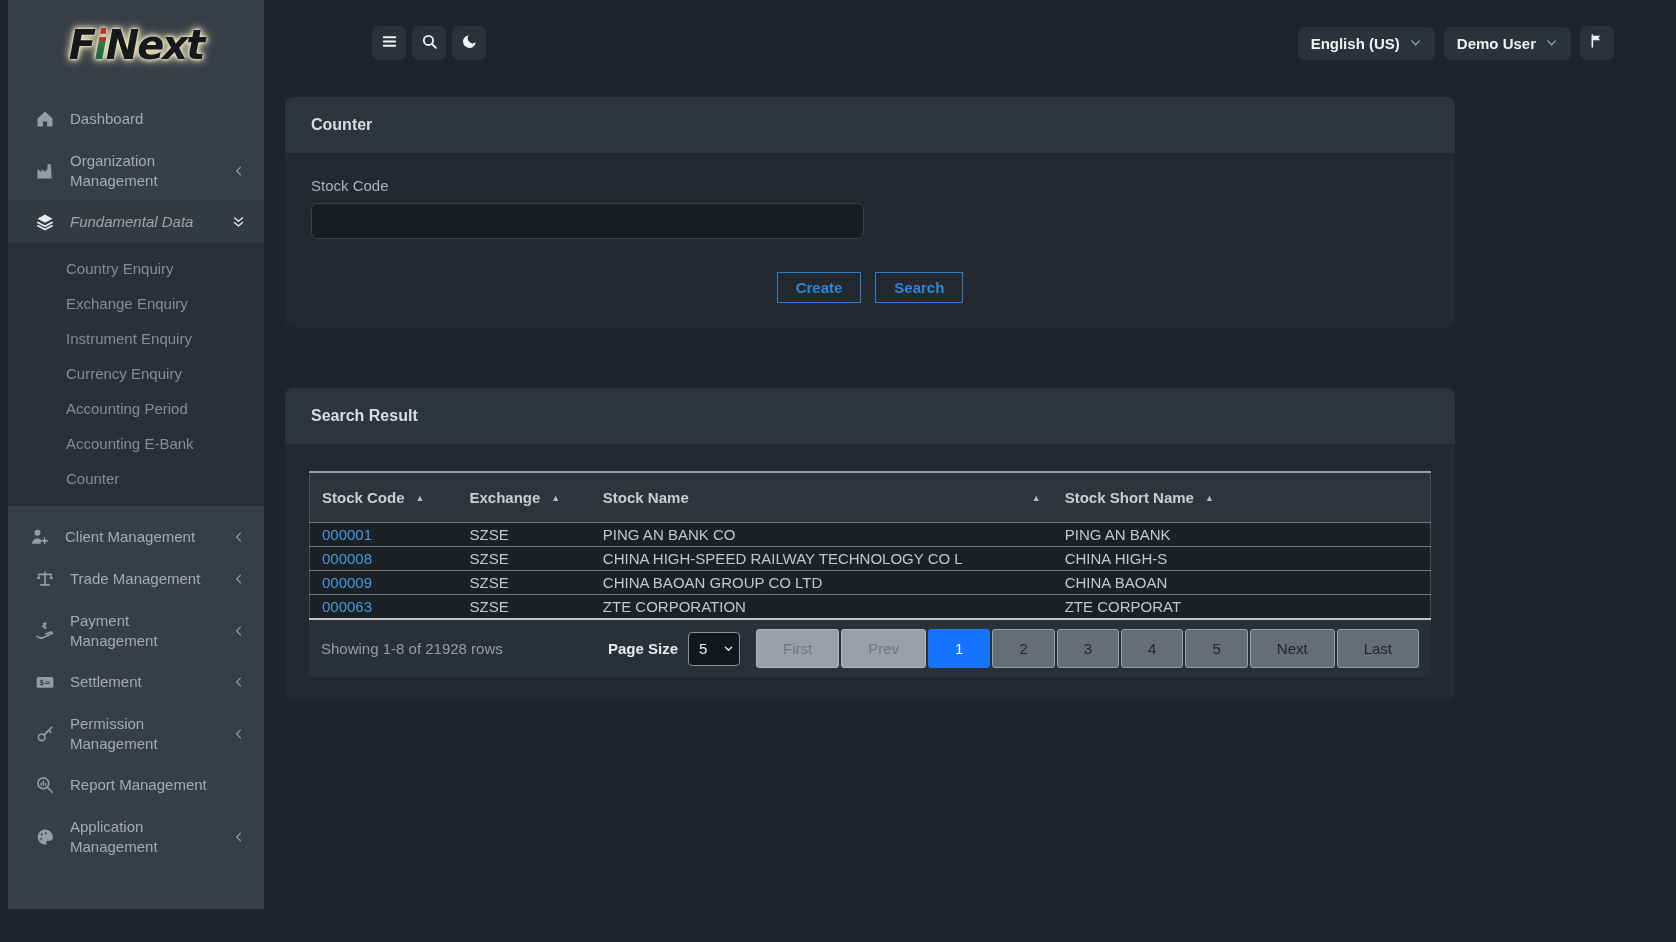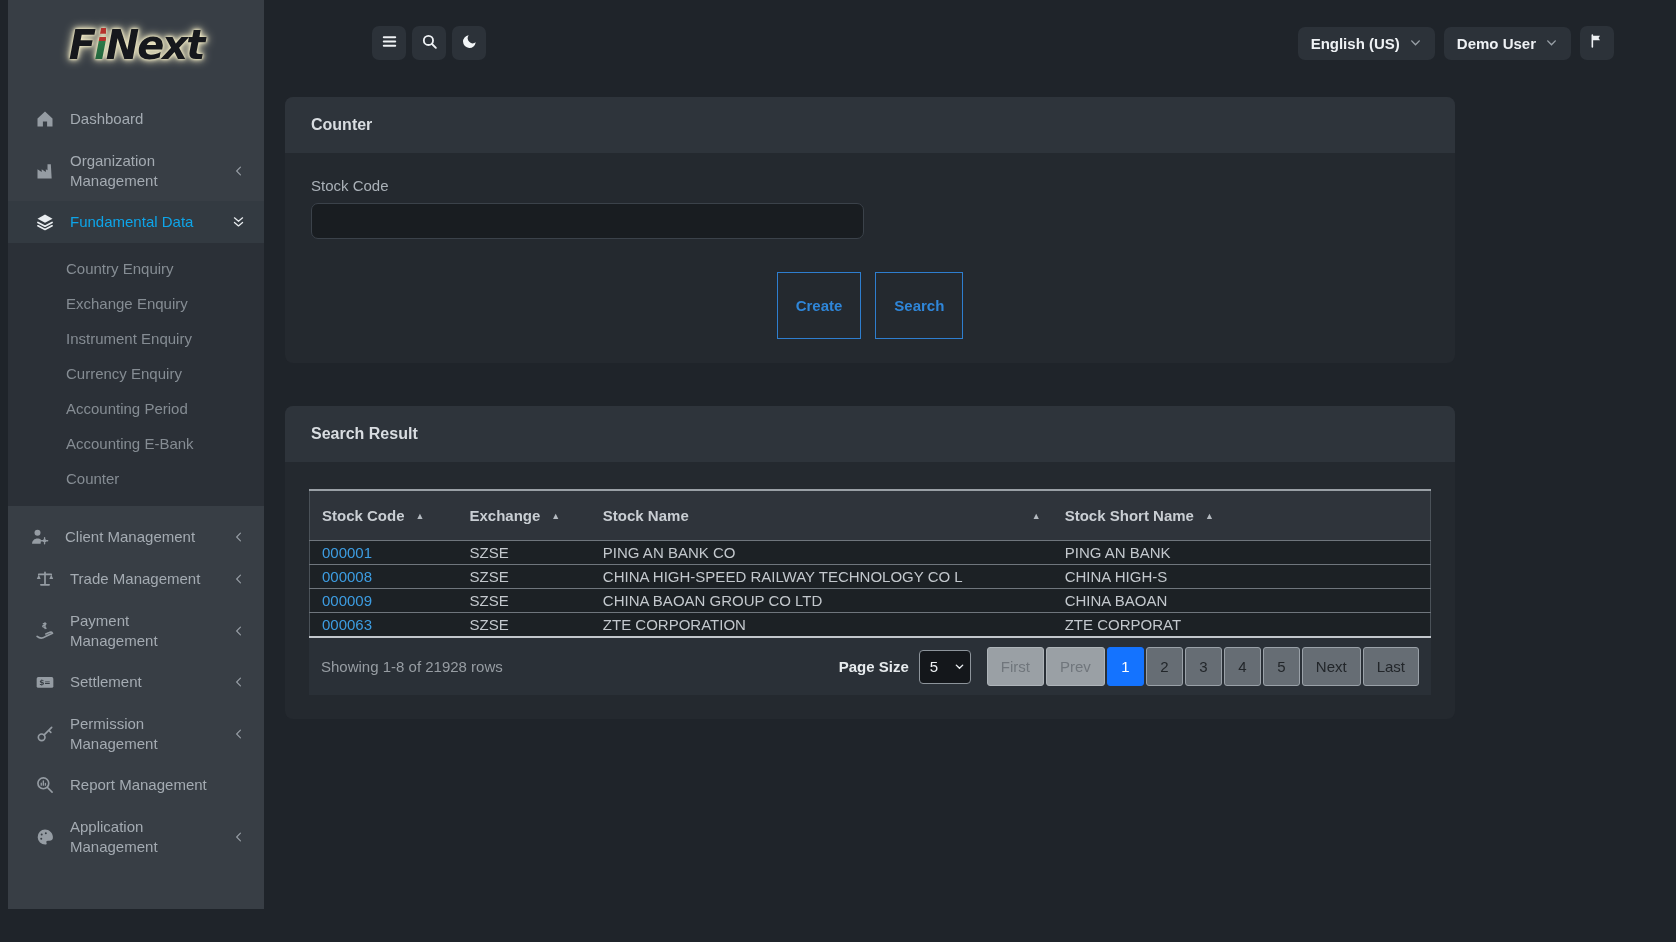--- a/index.html
+++ b/index.html
@@ -10,67 +10,67 @@
   .logo-wrap { height:90px; display:flex; align-items:center; justify-content:center; }
   .logo { font-family:"DejaVu Sans", sans-serif; font-size:40px; font-weight:bold; font-style:italic; letter-spacing:-2px; color:#16181c;
           filter: drop-shadow(0 0 1px #efe9c4) drop-shadow(0 0 2px #efe9c4) drop-shadow(0 0 4px rgba(239,233,196,.85)); }
   .logo-i { background:linear-gradient(180deg,#b5322c 0%,#b5322c 42%,#2e7a49 42%,#1e5c37 100%);
             -webkit-background-clip:text; background-clip:text; color:transparent; }
   .nav { padding-top:8px; }
   .nav-item { display:flex; align-items:center; gap:15px; padding:11px 18px 11px 27px; color:#a4abb2; font-size:15px; cursor:pointer; }
   .nav-item .ni-icon { width:20px; height:20px; flex:0 0 20px; display:flex; align-items:center; }
   .nav-item .ni-label { max-width:152px; line-height:1.3; }
   .nav-item .ni-chev { margin-left:auto; display:flex; }
-  .nav-item.active { color:#0ea5e9; background:#333a41; }
+  .nav-item.active { color:#a3a3a3; background:#333a41;font-style:italic; }
   .subnav { background:#2b3037; padding:8px 0 10px; }
   .sub-item { padding:9px 20px 9px 58px; color:#858c93; font-size:15px; cursor:pointer; }
   svg.ic { stroke:#959ca3; fill:none; stroke-width:2; stroke-linecap:round; stroke-linejoin:round; }
   svg.ic.filled { fill:#959ca3; stroke:none; }
   .active svg.ic { stroke:#e9edf0; }
 
   
   .main { position:absolute; left:256px; top:0; width:1420px; height:942px; }
   .topbar { display:flex; align-items:center; padding:26px 62px 0 116px; }
   .icon-btn { width:34px; height:34px; background:#2c3239; border-radius:7px; display:flex; align-items:center; justify-content:center; margin-right:6px; cursor:pointer; }
   .topbar-right { margin-left:auto; display:flex; gap:9px; align-items:center; }
   .pill-btn { background:#2c3239; border-radius:7px; padding:8px 13px; color:#eef1f4; font-weight:bold; font-size:15px; display:flex; align-items:center; gap:9px; cursor:pointer; }
   .pill-btn svg { stroke:#9aa1a8; }
 
   
   .panel { margin-left:29px; width:1170px; border-radius:8px; background:#24292f; overflow:hidden; }
   .panel.counter { margin-top:37px; }
-  .panel.results { margin-top:43px; }
+  .panel.results { margin-top:61px; }
   .panel-header { background:#2e343b; padding:19px 26px; color:#d9dde1; font-size:16px; font-weight:600; }
 
   .counter-body { padding:24px 26px 24px; }
   .field-label { color:#aab1b8; font-size:15px; margin-bottom:9px; }
   .text-input { width:553px; height:36px; background:#191d21; border:1px solid #3b424a; border-radius:7px; color:#dfe3e7; font-size:15px; padding:0 10px; outline:none; }
   .btn-row { display:flex; justify-content:center; gap:14px; margin-top:33px; }
-  .outline-btn { background:transparent; border:1px solid #2e7ecf; color:#2f86d9; font-weight:bold; font-size:15px; padding:24px 18px; border-radius:0; cursor:pointer; font-family:inherit; }
+  .outline-btn { background:transparent; border:1px solid #2e7ecf; color:#2f86d9; font-weight:bold; font-size:15px; padding:6px 18px; border-radius:0; cursor:pointer; font-family:inherit; }
 
   .results-body { padding:27px 24px 24px; }
   table.grid { width:100%; border-collapse:collapse; border-top:2px solid #9aa0a6; border-left:1px solid #4a5158; border-right:1px solid #4a5158; border-bottom:2px solid #c2c7cc; table-layout:fixed; }
   table.grid thead tr { background:#2f343b; }
   table.grid th { text-align:left; font-size:15px; font-weight:bold; color:#c9ced3; padding:16px 12px; cursor:pointer; }
   table.grid th .th-flex { display:flex; align-items:center; }
   .sort-arrow { font-size:9px; color:#b4bac0; margin-left:11px; }
   .sort-arrow.right { margin-left:auto; }
   table.grid tbody tr { background:#1c2125; border-top:1px solid #6f767d; }
   table.grid td { font-size:15px; color:#c3c8cd; padding:3px 12px; white-space:nowrap; overflow:hidden; }
   td.code a { color:#3d9de2; text-decoration:none; cursor:pointer; }
 
   .grid-footer { background:#2a3037; height:57px; display:flex; align-items:center; padding:0 12px; }
   .showing { color:#979da3; font-size:15px; }
   .footer-right { margin-left:auto; display:flex; align-items:center; gap:10px; }
   .pagesize-label { color:#e7ebee; font-size:15px; font-weight:bold; }
   .select-wrap { position:relative; display:flex; align-items:center; }
   .select-wrap select { appearance:none; -webkit-appearance:none; width:52px; height:34px; background:#14171b; border:1px solid #8d949b; border-radius:4px; color:#eef1f4; font-size:15px; padding:0 20px 0 10px; outline:none; font-family:inherit; }
   .select-chev { position:absolute; right:6px; pointer-events:none; display:flex; }
   .pager { display:flex; gap:2px; margin-left:6px; }
-  .pg { min-width:37px; padding:10px 13px; text-align:center; font-size:15px; border-radius:3px; border:1px solid #9aa1a8; background:#666d74; color:#22262a; cursor:pointer; font-family:inherit; }
+  .pg { min-width:37px; padding:10px 26px; text-align:center; font-size:15px; border-radius:3px; border:1px solid #9aa1a8; background:#666d74; color:#22262a; cursor:pointer; font-family:inherit; }
   .pg.disabled { background:#9aa0a5; color:#70767c; border-color:#aeb4b9; cursor:default; }
   .pg.active { background:#1473ff; color:#ffffff; border-color:#1473ff; }
 </style>
 </head>
 <body>
 
 <div class="sidebar">
   <div class="logo-wrap">
     <div class="logo"><span>F</span><span class="logo-i">i</span><span>Next</span></div>
   </div>

